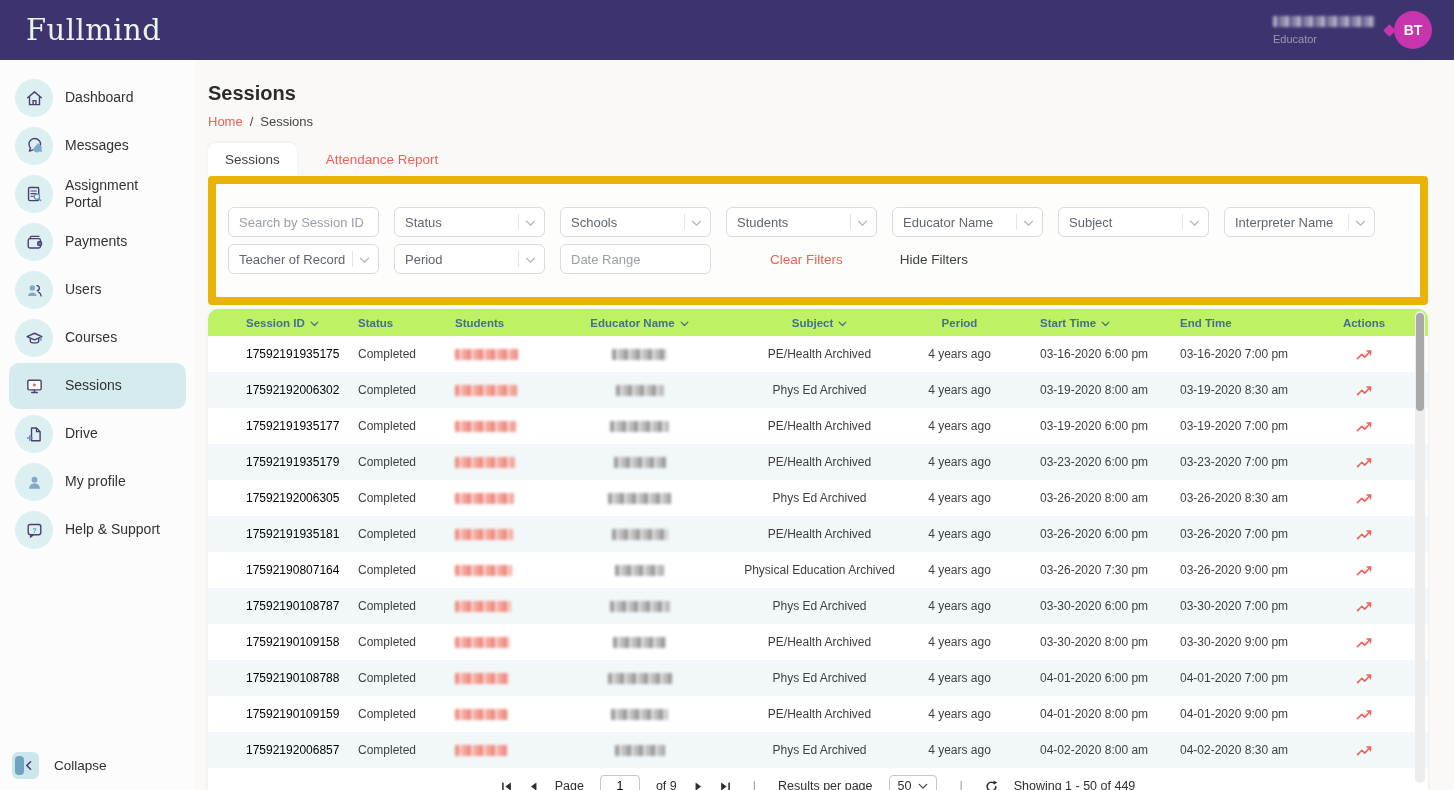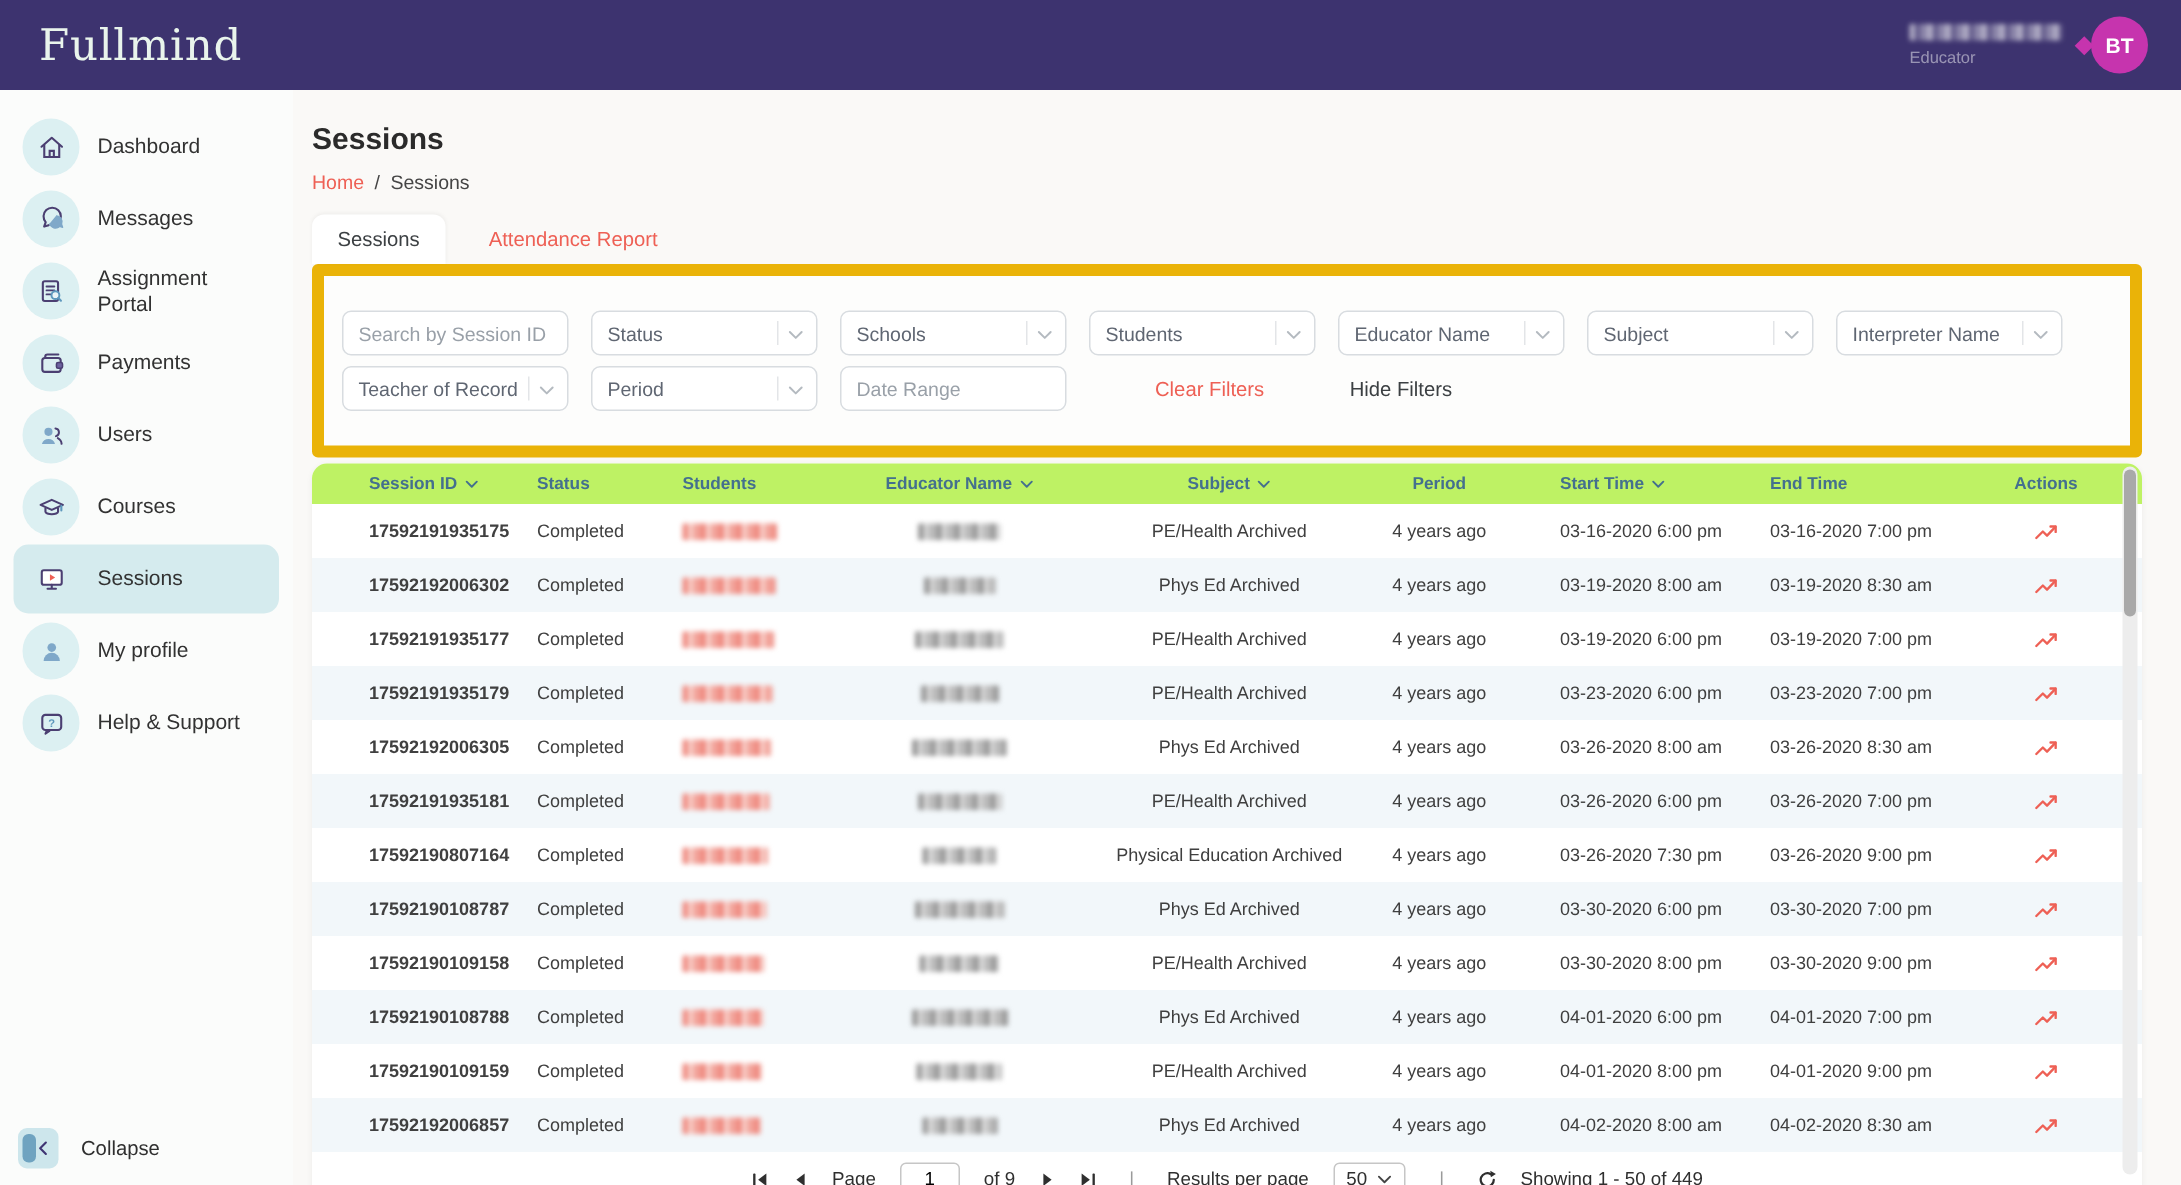--- a/index.html
+++ b/index.html
@@ -113,21 +113,21 @@
   .tr { height:36px; font-size:12px; color:#3f3f3f; }
   .tr.alt { background:#f2f7fa; }
   .c0 { padding-left:38px; }
   .c1 { padding-left:8px; }
   .c2 { padding-left:3px; }
   .c3, .c4, .c5, .c8 { justify-content:center; text-align:center; }
   .c6 { padding-left:33px; }
   .c7 { padding-left:28px; }
   .td { display:flex; align-items:center; }
   .td.c3, .td.c4, .td.c5, .td.c8 { justify-content:center; }
-  .session-id { color:#404040; cursor:pointer;font-weight:bold; }
+  .session-id { color:#000000; cursor:pointer; }
   .redact { display:inline-block; height:11px; border-radius:1px; filter:blur(1.6px); }
   .redact.red  { background:repeating-linear-gradient(90deg,#ef8a80 0 4px,#f8cfc9 4px 7px,#f2a49b 7px 12px); }
   .redact.gray { background:repeating-linear-gradient(90deg,#9a9a9a 0 4px,#dcdcdc 4px 7px,#bcbcbc 7px 12px); }
   .action { cursor:pointer; display:inline-flex; }
 
   
   .pagination {
     display:flex; align-items:center; justify-content:center; gap:16px;
     height:34px; font-size:12.5px; color:#2f2f2f; margin-top:1px;
   }
@@ -237,20 +237,30 @@
             <rect x="4.4" y="4.8" width="15.2" height="11" rx="1.6" fill="#ffffff" stroke="#4b3f72" stroke-width="1.6"></rect>
             <path d="M10.6 7.9 14.6 10.3 10.6 12.7Z" fill="#ee6055"></path>
             <path d="M12 15.8v2.4M8.8 18.8h6.4" stroke="#4b3f72" stroke-width="1.6" stroke-linecap="round"></path>
           </svg>
         </span>
         <span class="side-label">Sessions</span>
       </div>
       <div class="side-item">
         <span class="icon-circle">
           <svg viewBox="0 0 24 24" width="21" height="21">
+            <path d="M8.6 4.6h5.6l4.2 4.2v10.4H8.6Z" fill="none" stroke="#4b3f72" stroke-width="1.6" stroke-linejoin="round"></path>
+            <path d="M14.2 4.6V8.8h4.2" fill="none" stroke="#4b3f72" stroke-width="1.4"></path>
+            <path d="M6.6 13.4v5.2M4 16h5.2" stroke="#5e98bd" stroke-width="1.8" stroke-linecap="round"></path>
+          </svg>
+        </span>
+        <span class="side-label">Drive</span>
+      </div>
+      <div class="side-item">
+        <span class="icon-circle">
+          <svg viewBox="0 0 24 24" width="21" height="21">
             <circle cx="12" cy="8.8" r="3.3" fill="#7fa8c9"></circle>
             <path d="M5.8 19a6.2 6.2 0 0 1 12.4 0Z" fill="#7fa8c9"></path>
           </svg>
         </span>
         <span class="side-label">My profile</span>
       </div>
       <div class="side-item">
         <span class="icon-circle">
           <svg viewBox="0 0 24 24" width="21" height="21">
             <rect x="4.8" y="5.2" width="14.4" height="11.6" rx="2.4" fill="none" stroke="#4b3f72" stroke-width="1.6"></rect>

